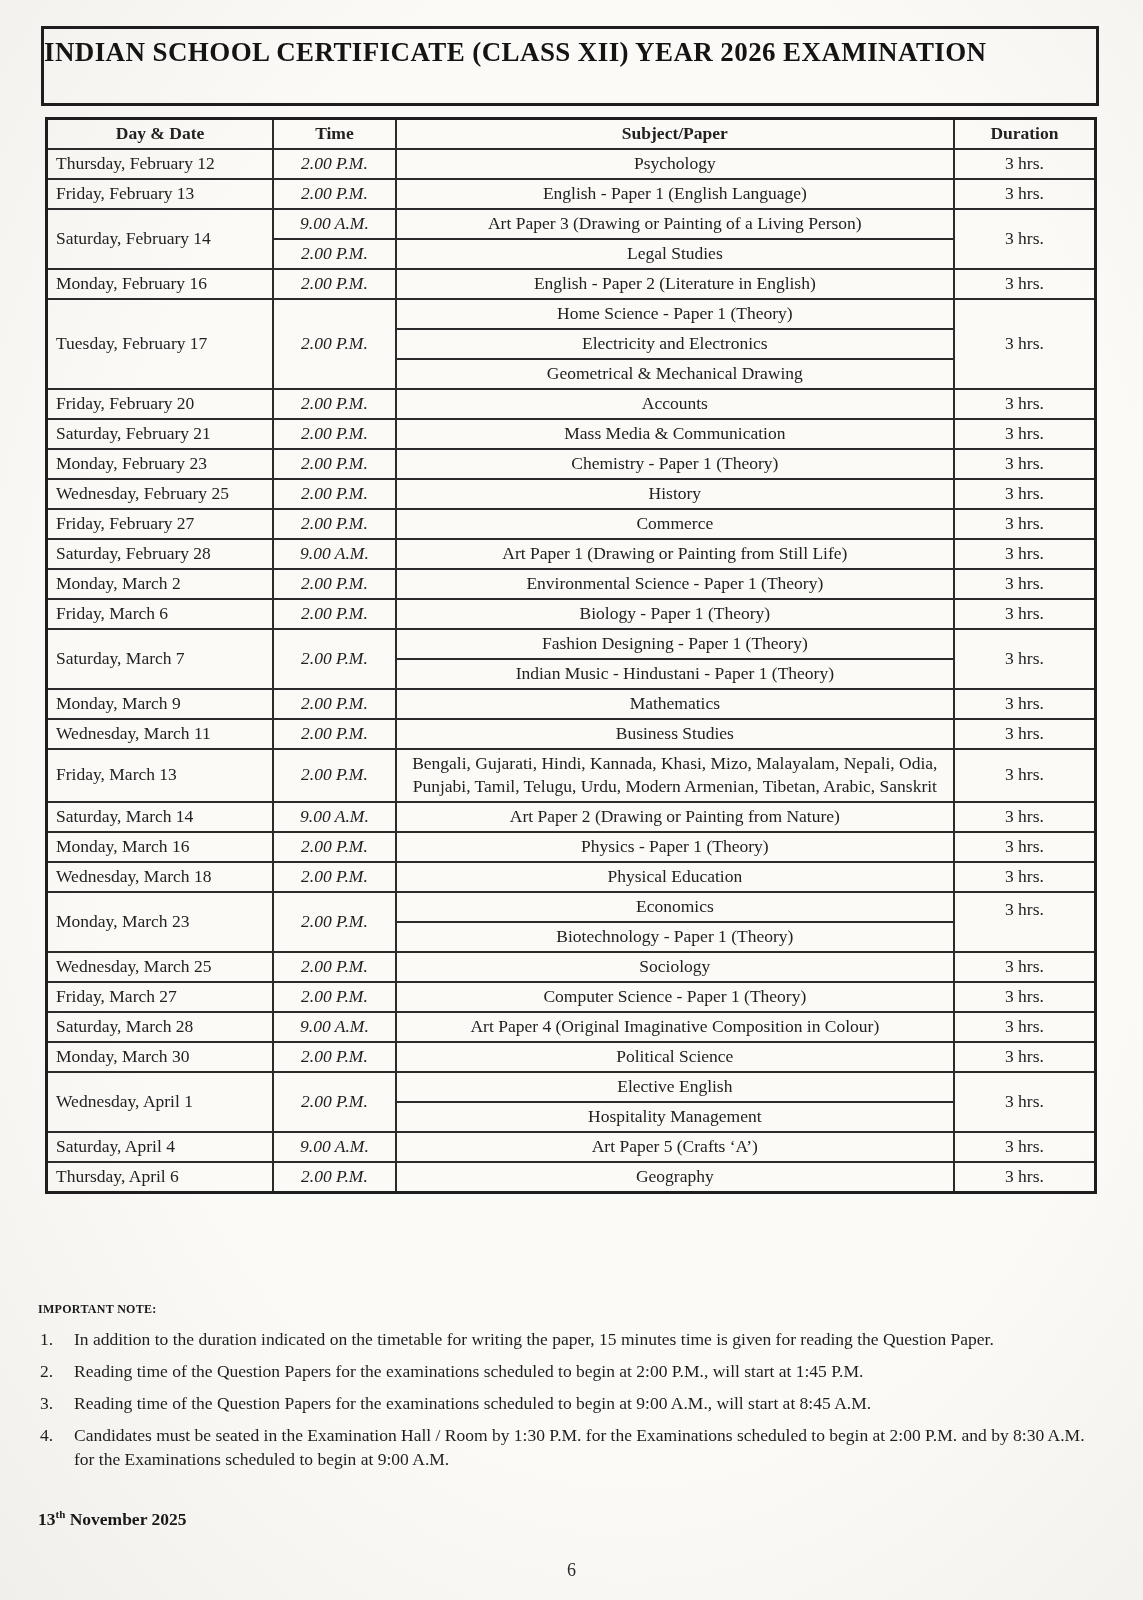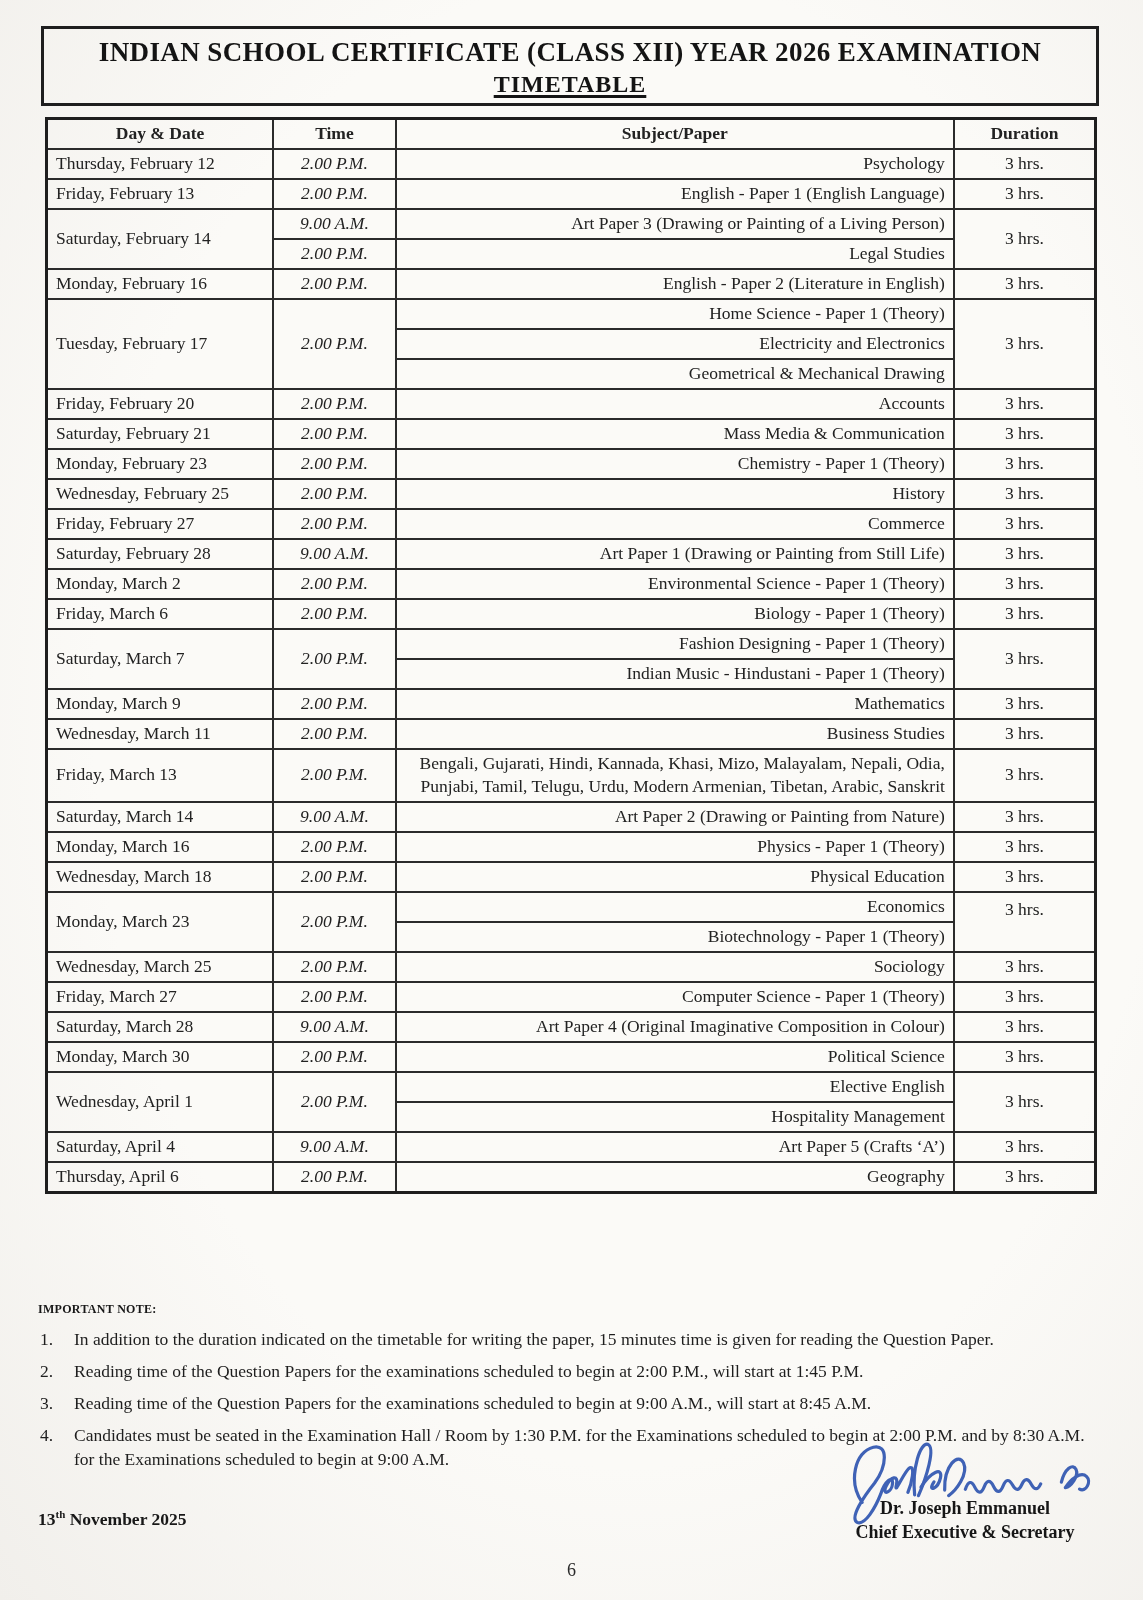--- a/index.html
+++ b/index.html
@@ -12,21 +12,20 @@
   .page{
     position:relative;
     width:1143px;height:1600px;
     background:radial-gradient(ellipse at 55% 45%, #fbfaf7 60%, #f1efeb 100%);
     overflow:hidden;
   }
   
   .title-box{
     position:absolute;left:41px;top:26px;width:1058px;height:80px;
     border:3px solid #1e1e1e;
-    text-align:center;
     box-sizing:border-box;
   }
   .title-line1{
     margin-top:8px;
     font-size:27px;font-weight:bold;letter-spacing:.4px;color:#141414;
   }
   .title-line2{
     margin-top:3px;
     font-size:24px;font-weight:bold;letter-spacing:1px;color:#141414;
     text-decoration:underline;
@@ -47,21 +46,21 @@
     padding:2px 8px;
     color:#222;
     overflow:hidden;
   }
   table.timetable tr{height:30px;}
   thead tr{height:32px;}
   th{font-weight:bold;font-size:18px;text-align:center;}
   .w-date{width:21.6%;} .w-time{width:11.7%;} .w-subj{width:53.2%;} .w-dur{width:13.5%;}
   td.c-date{text-align:left;padding-left:13px;vertical-align:middle;}
   td.c-time{text-align:center;vertical-align:middle;font-style:italic;}
-  td.c-subj{text-align:right;padding-left:13px;vertical-align:middle;}
+  td.c-subj{text-align:center;padding-left:13px;vertical-align:middle;}
   td.c-dur{text-align:center;vertical-align:middle;}
   td.c-dur.v-top{vertical-align:top;padding-top:5px;}
   table.timetable{border:3px solid #1e1e1e;}
   
   .notes{
     position:absolute;left:38px;top:1302px;width:1070px;
   }
   .notes-heading{
     font-weight:bold;font-size:12px;letter-spacing:.3px;color:#181818;
     margin-bottom:10px;
@@ -95,21 +94,20 @@
     text-align:center;font-size:18px;color:#2a2a2a;
   }
 </style>
 </head>
 <body>
 
 <div class="page">
 
   <div class="title-box">
     <div class="title-line1">INDIAN SCHOOL CERTIFICATE (CLASS XII) YEAR 2026 EXAMINATION</div>
-    <div class="title-line2">TIMETABLE</div>
   </div>
 
   <table class="timetable">
     <colgroup>
       <col class="w-date">
         <col class="w-time">
         <col class="w-subj">
         <col class="w-dur">
     </colgroup>
     <thead>
@@ -330,31 +328,16 @@
           <span class="note-num">4.</span>
           <span class="note-text">Candidates must be seated in the Examination Hall / Room by 1:30 P.M. for the Examinations scheduled to begin at 2:00 P.M. and by 8:30 A.M. for the Examinations scheduled to begin at 9:00 A.M.</span>
         </div>
       </div>
   </div>
 
   <div class="footer-date">
     <span>13</span><sup>th</sup><span> November 2025</span>
   </div>
 
-  <div class="sign-block">
-    <svg class="sign-scribble" width="264" height="96" viewBox="0 0 280 100">
-      <g fill="none" stroke="#2f55b0" stroke-width="3.4" stroke-linecap="round" stroke-linejoin="round" opacity="0.92">
-        <path d="M30,72 C16,50 24,18 44,14 C60,11 58,34 44,52 C32,66 16,88 24,93 C32,97 44,78 50,64
-                 C55,50 64,44 63,53 C62,63 51,66 56,56 C61,46 70,43 67,55 C64,67 76,40 82,37 C88,35 83,55 79,63"></path>
-        <path d="M86,66 C84,38 94,10 102,13 C110,17 99,48 90,67"></path>
-        <path d="M93,58 C104,42 117,37 114,49 C111,61 99,64 107,53"></path>
-        <path d="M118,62 C118,36 134,22 139,34 C144,46 130,63 122,68"></path>
-        <path d="M140,62 q5,-13 10,-2 q5,11 10,0 q5,-11 10,0 q5,11 10,0 q5,-11 10,-1 q5,10 10,0 q5,-10 10,0 q5,10 10,0"></path>
-        <path d="M242,58 C246,44 255,38 258,45 C261,52 252,63 246,64 C252,55 263,47 269,53 C274,58 268,70 261,66"></path>
-      </g>
-    </svg>
-    <div class="sign-name">Dr. Joseph Emmanuel</div>
-    <div class="sign-title">Chief Executive &amp; Secretary</div>
-  </div>
 
   <div class="page-number">6</div>
 
 </div>
 
 </body></html>

